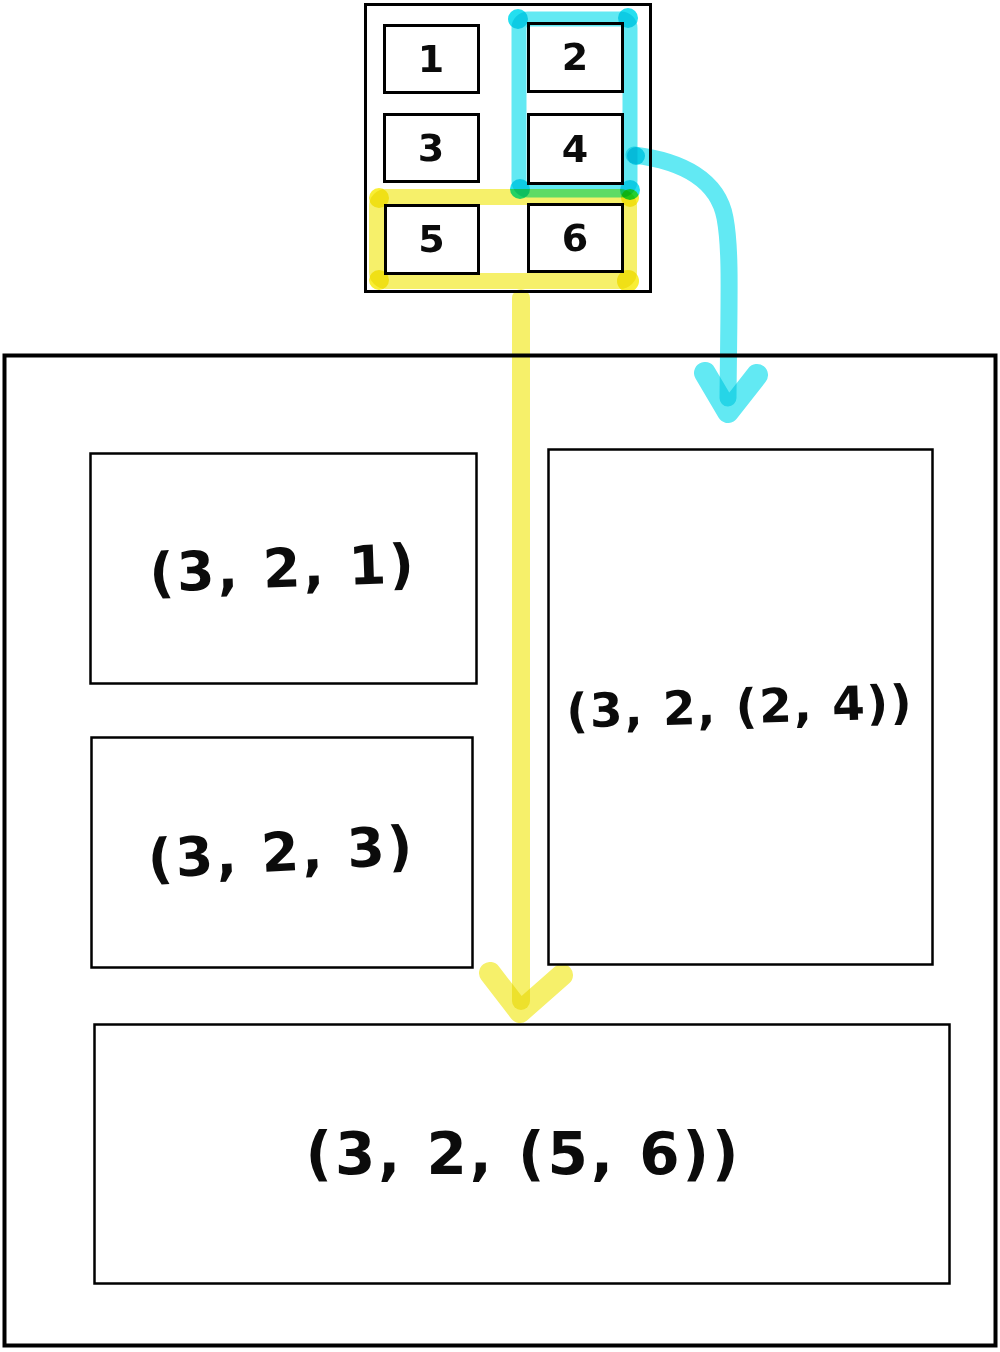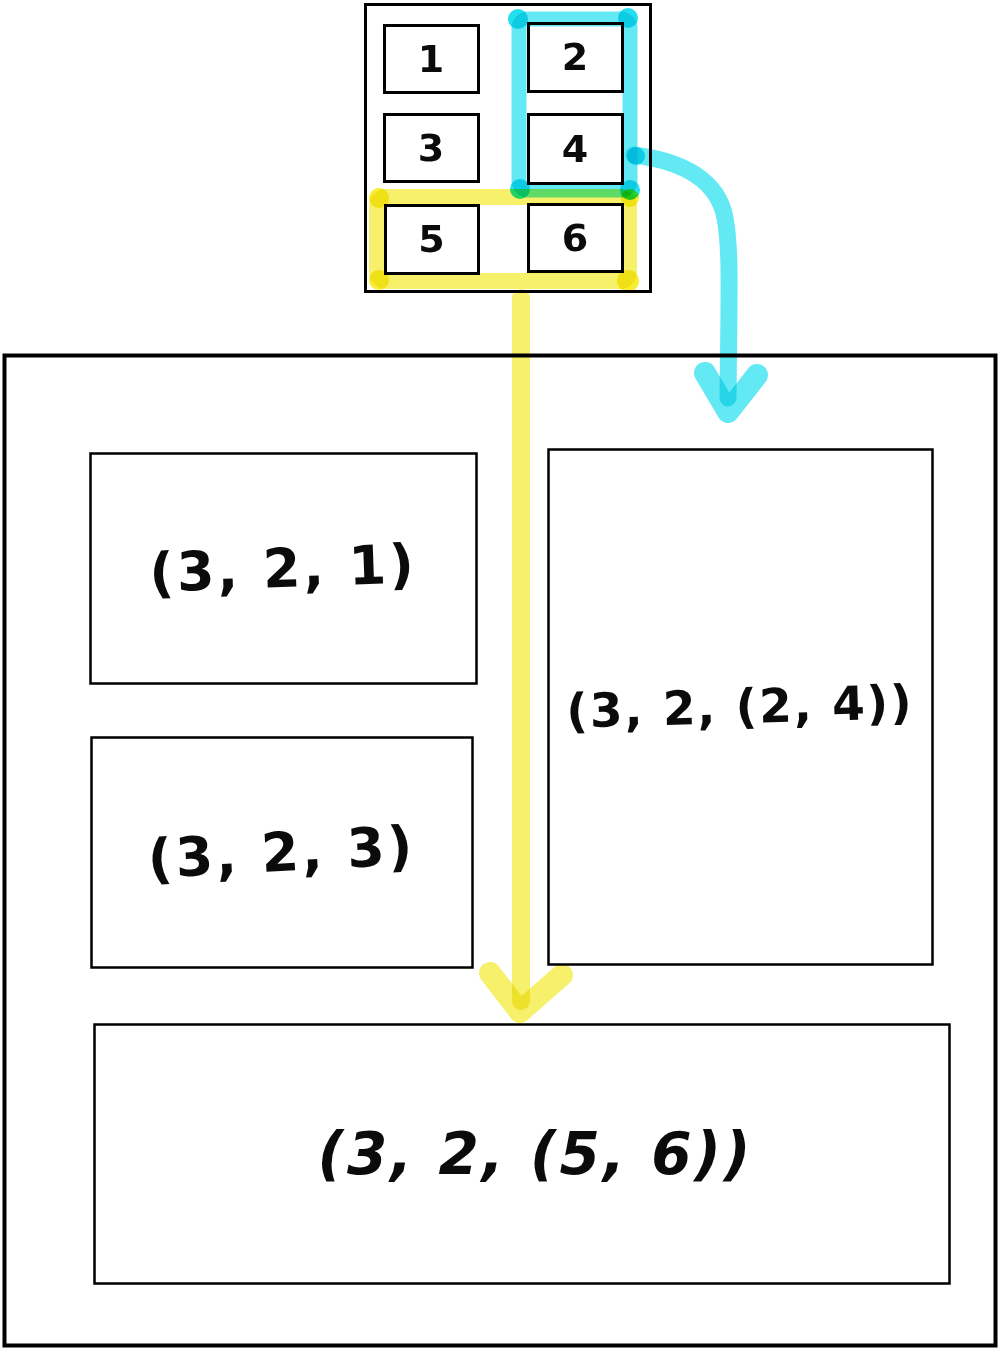--- a/index.html
+++ b/index.html
@@ -88,15 +88,15 @@
   <div class="lbl digit" style="left:384px; top:25px;  width:94px; height:67px;">1</div>
   <div class="lbl digit" style="left:528px; top:23px;  width:94px; height:68px;">2</div>
   <div class="lbl digit" style="left:384px; top:114px; width:94px; height:67px;">3</div>
   <div class="lbl digit" style="left:528px; top:114px; width:94px; height:69px;">4</div>
   <div class="lbl digit" style="left:385px; top:205px; width:93px; height:68px;">5</div>
   <div class="lbl digit" style="left:528px; top:204px; width:94px; height:67px;">6</div>
 
   <div class="lbl tuple tuple-a" style="left:90px;  top:453px;  width:386px; height:230px;">(3, 2, 1)</div>
   <div class="lbl tuple tuple-b" style="left:91px;  top:737px;  width:381px; height:230px;">(3, 2, 3)</div>
   <div class="lbl tuple tuple-c" style="left:548px; top:449px;  width:384px; height:515px;">(3, 2, (2, 4))</div>
-  <div class="lbl tuple tuple-d" style="left:108px;  top:1024px; width:855px; height:259px;font-style:italic;">(3, 2, (5, 6))</div>
+  <div class="lbl tuple tuple-d" style="left:96px;  top:1024px; width:855px; height:259px;">(3, 2, (5, 6))</div>
 
 </div>
 
 </body></html>

